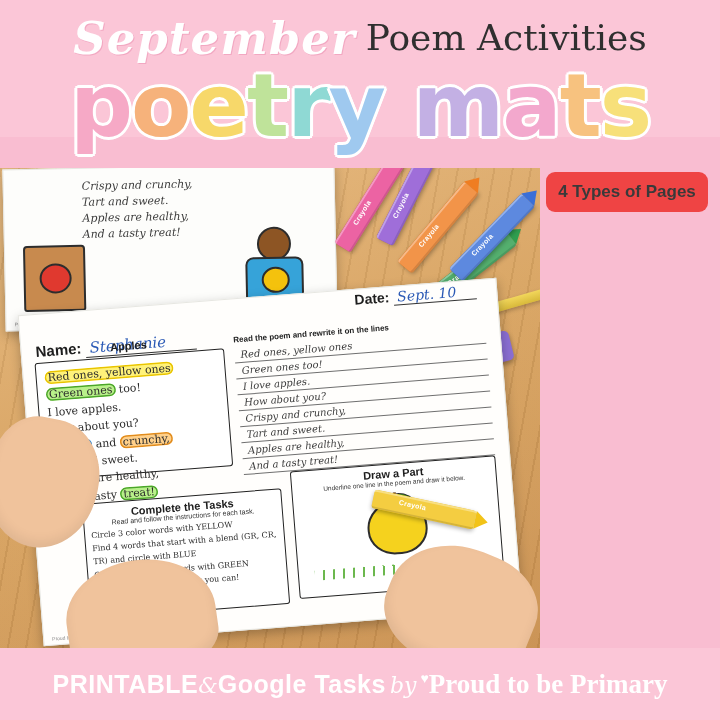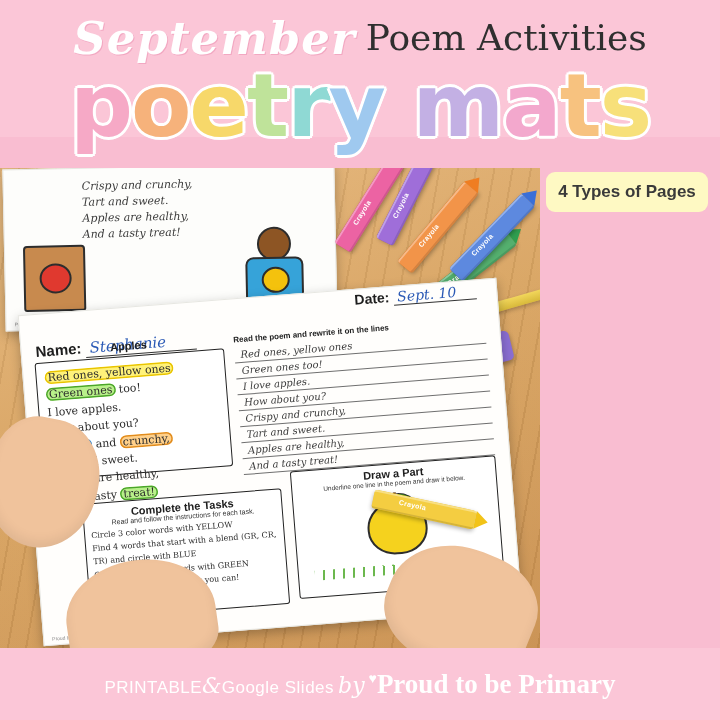--- a/index.html
+++ b/index.html
@@ -467,22 +467,22 @@
     background: #fbc6d7;
     display: flex;
     align-items: center;
     justify-content: center;
   }
   .footer-text {
     white-space: nowrap;
   }
   .f-bold {
     font-family: "Liberation Sans", sans-serif;
-    font-weight: normal;
-    font-size: 17px;
+    font-weight: bold;
+    font-size: 25px;
     color: #ffffff;
     letter-spacing: .5px;
   }
   .f-amp {
     font-family: "DejaVu Serif", serif;
     font-style: italic;
     font-size: 22px;
     color: #ffffff;
   }
   .f-by {
@@ -624,22 +624,22 @@
       <div class="wrap"></div>
       <div class="brand">Crayola</div>
     </div>
 
     <div class="hand hand-left"></div>
     <div class="hand hand-bottom"></div>
     <div class="hand hand-right"></div>
   </div>
 
   <div class="features">
-    <div class="feature" style="background:#fef9c3"><span>4 Types of Pages</span></div>
+    <div class="feature" style="background:#ef4444"><span>4 Types of Pages</span></div>
   </div>
 
   <div class="footer">
     <div class="footer-text">
-      <span class="f-bold">PRINTABLE</span><span class="f-amp">&amp;</span><span class="f-bold">Google Slides</span><span class="f-by">by</span><span class="heart">♥</span><span class="f-brand">Proud to be Primary</span>
+      <span class="f-bold">PRINTABLE</span><span class="f-amp">&amp;</span><span class="f-bold">Google Tasks</span><span class="f-by">by</span><span class="heart">♥</span><span class="f-brand">Proud to be Primary</span>
     </div>
   </div>
 
 </div>
 
 </body></html>

